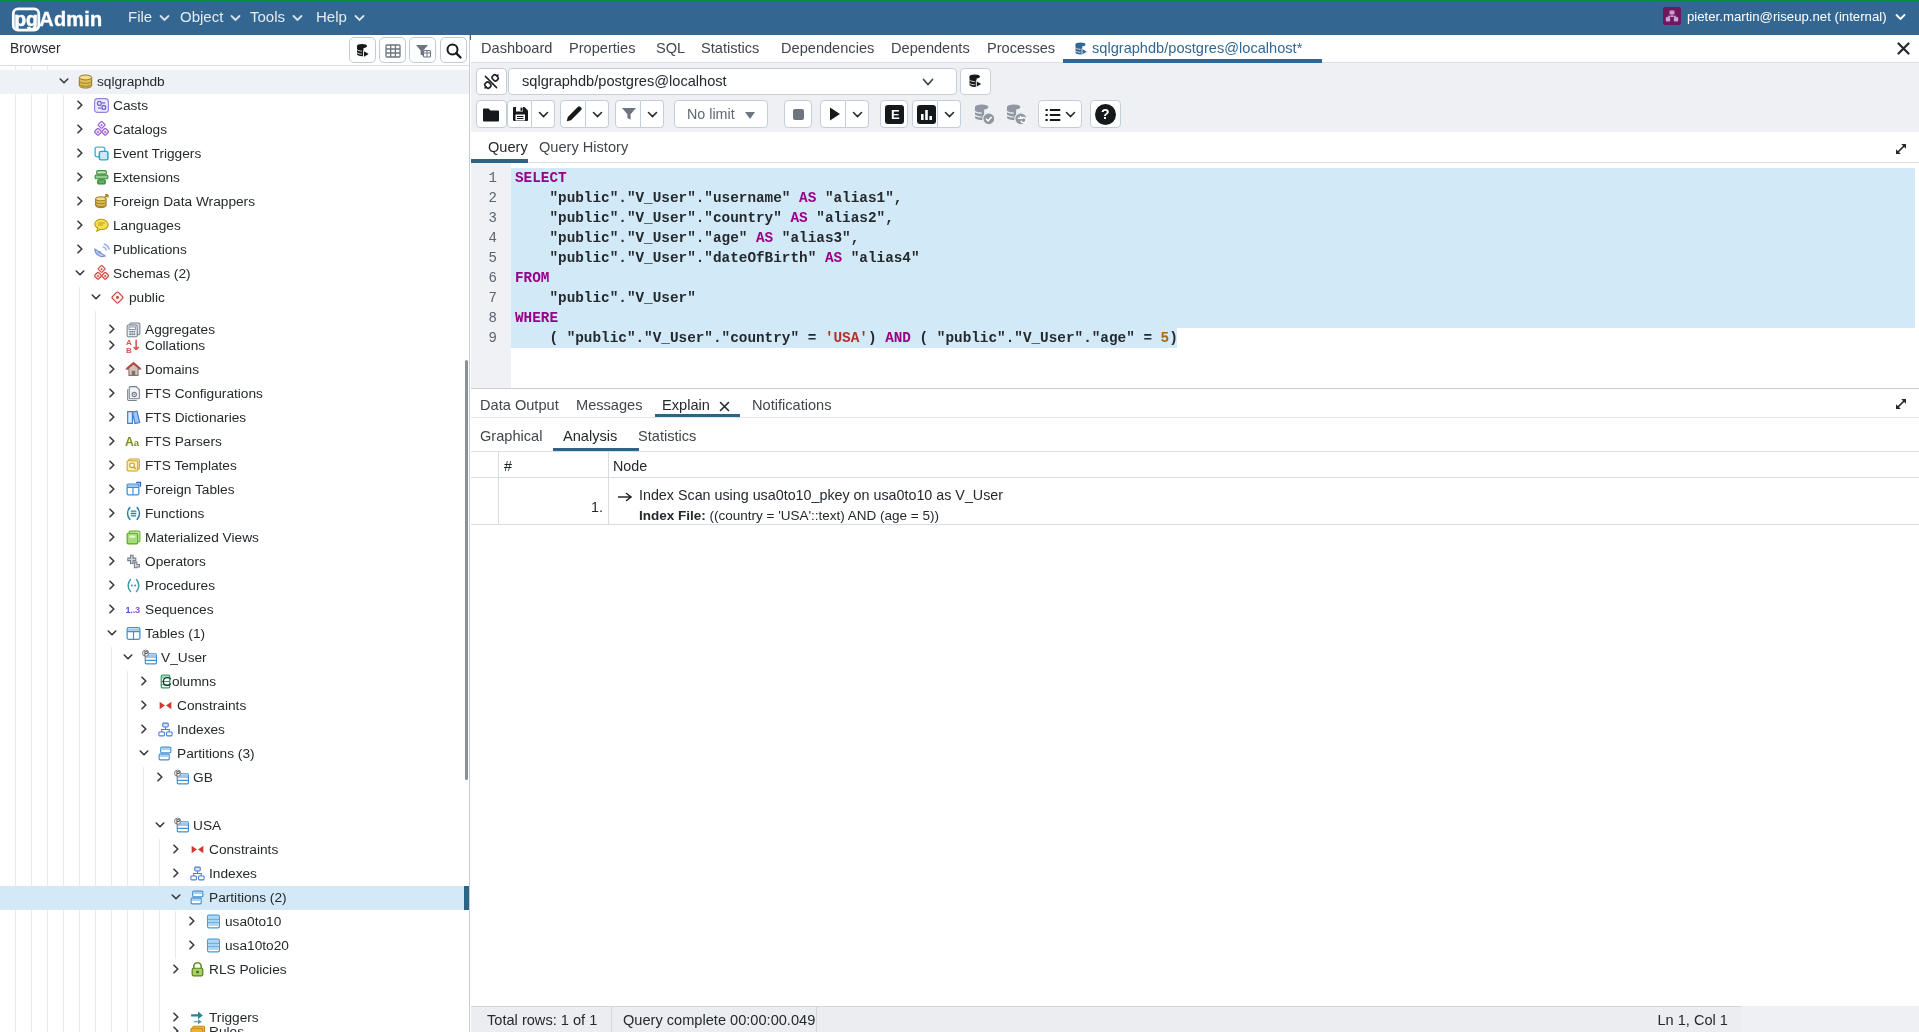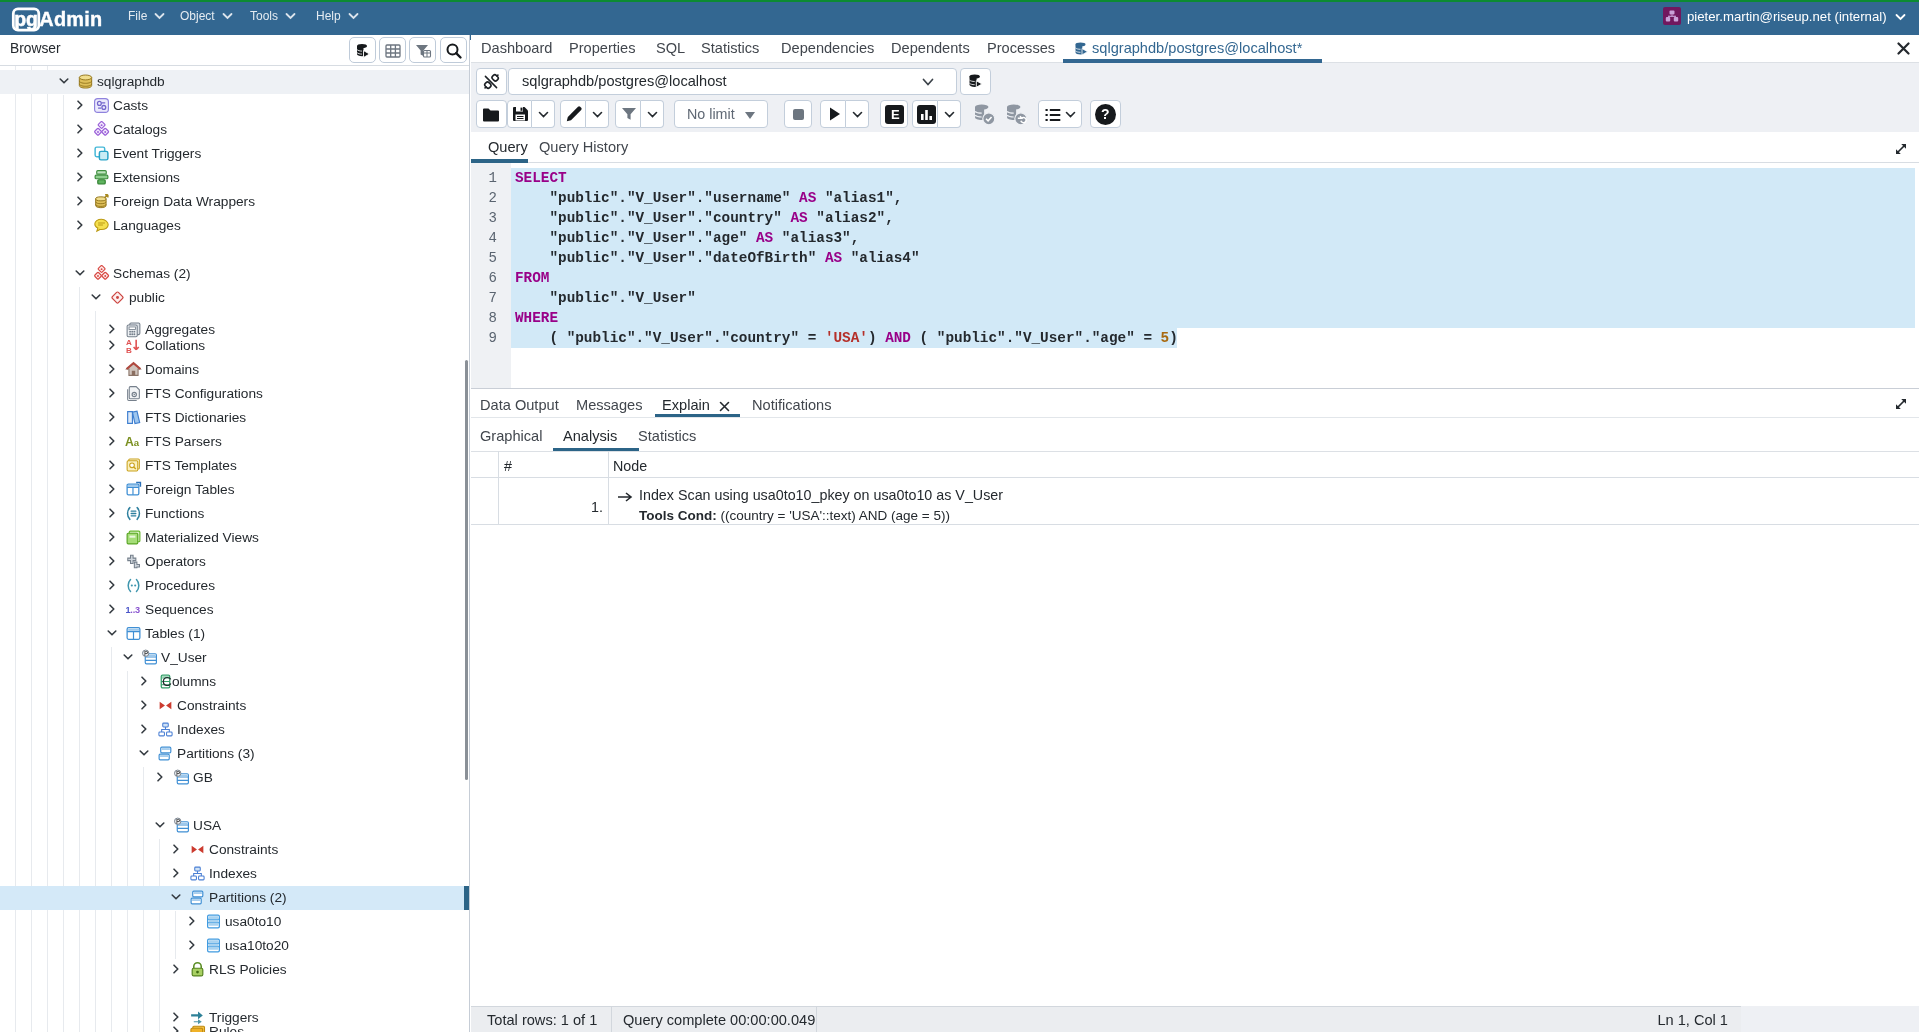--- a/index.html
+++ b/index.html
@@ -1,19 +1,19 @@
 <!DOCTYPE html>
 <html><head><meta charset="utf-8"><title>pgAdmin 4</title>
 <style>
 *{margin:0;padding:0;box-sizing:border-box}
 html,body{width:1919px;height:1032px;overflow:hidden;background:#fff;font-family:"Liberation Sans",sans-serif}
 #app{position:relative;width:1919px;height:1032px}
 #topbar{position:absolute;left:0;top:0;width:1919px;height:40px;background:#336791;border-top:2px solid #0c8b32}
 #logo{position:absolute;left:8px;top:5px;height:25px}
-.menu{position:absolute;top:0;height:35px;line-height:33px;color:#e4ebf1;font-size:12px}
+.menu{position:absolute;top:0;height:35px;line-height:33px;color:#e4ebf1;font-size:15px}
 .menu .cv{display:inline-block;margin-left:7px}
 #usr{position:absolute;top:0;height:35px;line-height:33px;color:#fff;font-size:13.2px}
 #lpanel{position:absolute;left:0;top:35px;width:470px;height:997px;background:#fff;border-right:1px solid #c6cdd6}
 #bhead{position:absolute;left:0;top:0;width:469px;height:31px;background:#fff;border-bottom:1px solid #d7dce2}
 #bhead .t{position:absolute;left:10px;top:6px;font-size:13.8px;color:#24292e}
 .bbtn{position:absolute;top:2px;width:27px;height:26px;background:#fff;border:1px solid #bfcbd9;border-radius:5px}
 .bbtn svg{position:absolute;left:4px;top:4px}
 #tree{position:absolute;left:0;top:31px;width:469px;height:966px;overflow:hidden}
 .gl{position:absolute;width:1px;background:#e7eaee}
 .trow{position:absolute;left:0;width:469px;height:24px}
@@ -385,20 +385,29 @@
           <span class="lbl" style="left:113px">Foreign Data Wrappers</span>
         </div>
 <div class="trow" style="top:148px;">
           <svg class="cr" width="10" height="10" style="left:75px">
             <use href="#cr-r"></use>
           </svg>
           <svg class="ti" width="17" height="17" style="left:93px">
             <use href="#i-lang"></use>
           </svg>
           <span class="lbl" style="left:113px">Languages</span>
+        </div>
+<div class="trow" style="top:172px;">
+          <svg class="cr" width="10" height="10" style="left:75px">
+            <use href="#cr-r"></use>
+          </svg>
+          <svg class="ti" width="17" height="17" style="left:93px">
+            <use href="#i-pub"></use>
+          </svg>
+          <span class="lbl" style="left:113px">Publications</span>
         </div>
 <div class="trow" style="top:196px;">
           <svg class="cr" width="10" height="10" style="left:75px">
             <use href="#cr-d"></use>
           </svg>
           <svg class="ti" width="17" height="17" style="left:93px">
             <use href="#i-schemas"></use>
           </svg>
           <span class="lbl" style="left:113px">Schemas (2)</span>
         </div>
@@ -894,21 +903,21 @@
 <span style="position:absolute;left:33px;top:69px;font-size:14.3px;color:#24292e">#</span>
 <span style="position:absolute;left:142px;top:69px;font-size:14.3px;color:#24292e">Node</span>
 <div style="position:absolute;left:27px;top:62px;width:1px;height:73px;background:#d8dde3"></div>
 <div style="position:absolute;left:137px;top:62px;width:1px;height:73px;background:#d8dde3"></div>
 <div style="position:absolute;left:0;top:135px;width:1448px;height:1px;background:#d8dde3"></div>
 <span style="position:absolute;left:120px;top:110px;font-size:14.3px;color:#24292e">1.</span>
 <svg width="16" height="12" viewBox="0 0 16 12" style="position:absolute;left:146px;top:102px">
           <path d="M1 6h12M9 2l5 4-5 4" fill="none" stroke="#24292e" stroke-width="1.6"></path>
         </svg>
 <span style="position:absolute;left:168px;top:98px;font-size:14.3px;color:#24292e">Index Scan using usa0to10_pkey on usa0to10 as V_User</span>
-<span style="position:absolute;left:168px;top:119px;font-size:13.5px;color:#24292e"><b>Tools Cond:</b> ((country = 'USA'::text) AND (age = 5))</span>
+<span style="position:absolute;left:168px;top:119px;font-size:13.5px;color:#24292e"><b>Index File:</b> ((country = 'USA'::text) AND (age = 5))</span>
 </div>
 <div id="sbar">
  <span style="position:absolute;left:16px;top:5px">Total rows: 1 of 1</span>
  <div class="sdiv" style="left:140px"></div>
  <span style="position:absolute;left:152px;top:5px">Query complete 00:00:00.049</span>
  <div class="sdiv" style="left:345px"></div>
  <span style="position:absolute;right:13px;top:5px">Ln 1, Col 1</span>
 </div>
 </div>
 </div>

